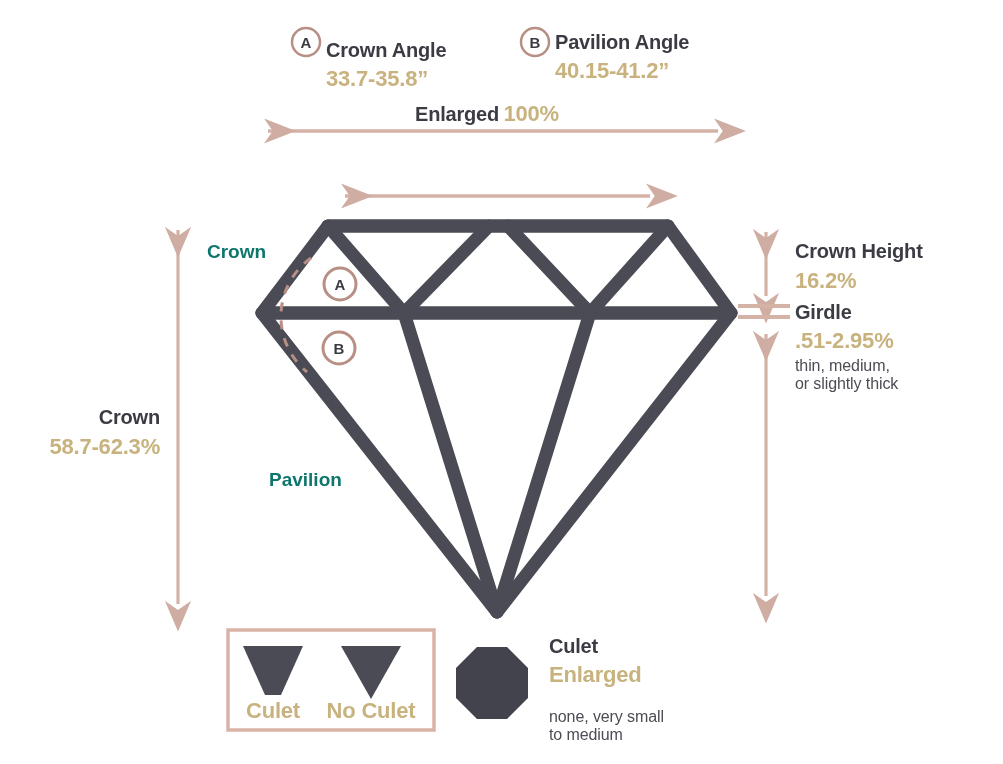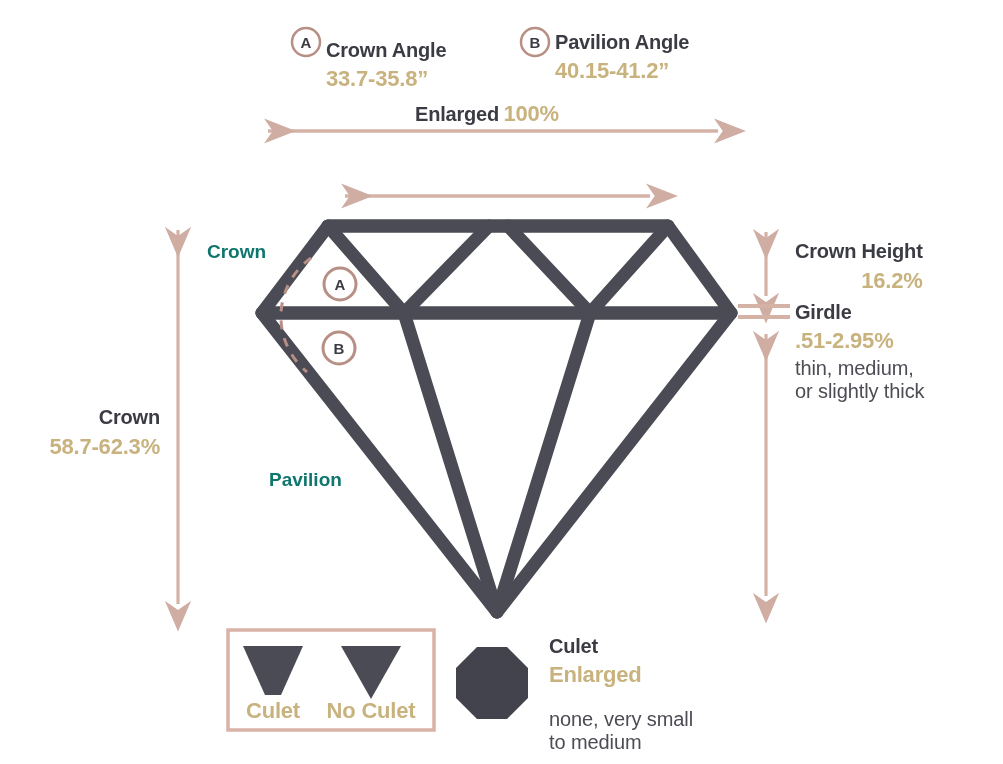--- a/index.html
+++ b/index.html
@@ -37,21 +37,21 @@
     letter-spacing: -0.2px;
   }
   .value {
     font-weight: bold;
     color: #c8b27e;
     font-size: 22px;
     letter-spacing: -0.2px;
   }
   .sub {
     color: #4c4c55;
-    font-size: 20px;
+    font-size: 16px;
     font-weight: normal;
     letter-spacing: -0.1px;
   }
   .plain {
     font-weight: bold;
     color: #0f766e;
     font-size: 19px;
   }
   .inline-row .title, .inline-row .value { display: inline; }
   .badge-letter {
@@ -162,21 +162,21 @@
 
   <div class="lbl plain" style="left:269px; top:469px;">Pavilion</div>
 
   <div class="lbl right" style="left:0px; top:406px; width:160px;">
     <div class="title">Crown</div>
     <div class="value" style="margin-top:4px;padding-left:24px;">58.7-62.3%</div>
   </div>
 
   <div class="lbl" style="left:795px; top:240px;">
     <div class="title">Crown Height</div>
-    <div class="value" style="margin-top:4px;text-align:right;">16.2%</div>
+    <div class="value" style="margin-top:4px;">16.2%</div>
   </div>
 
   <div class="lbl" style="left:795px; top:301px;">
     <div class="title">Girdle</div>
     <div class="value" style="margin-top:3px;">.51-2.95%</div>
     <div class="sub" style="margin-top:3px;">thin, medium,</div>
     <div class="sub">or slightly thick</div>
   </div>
 
 

